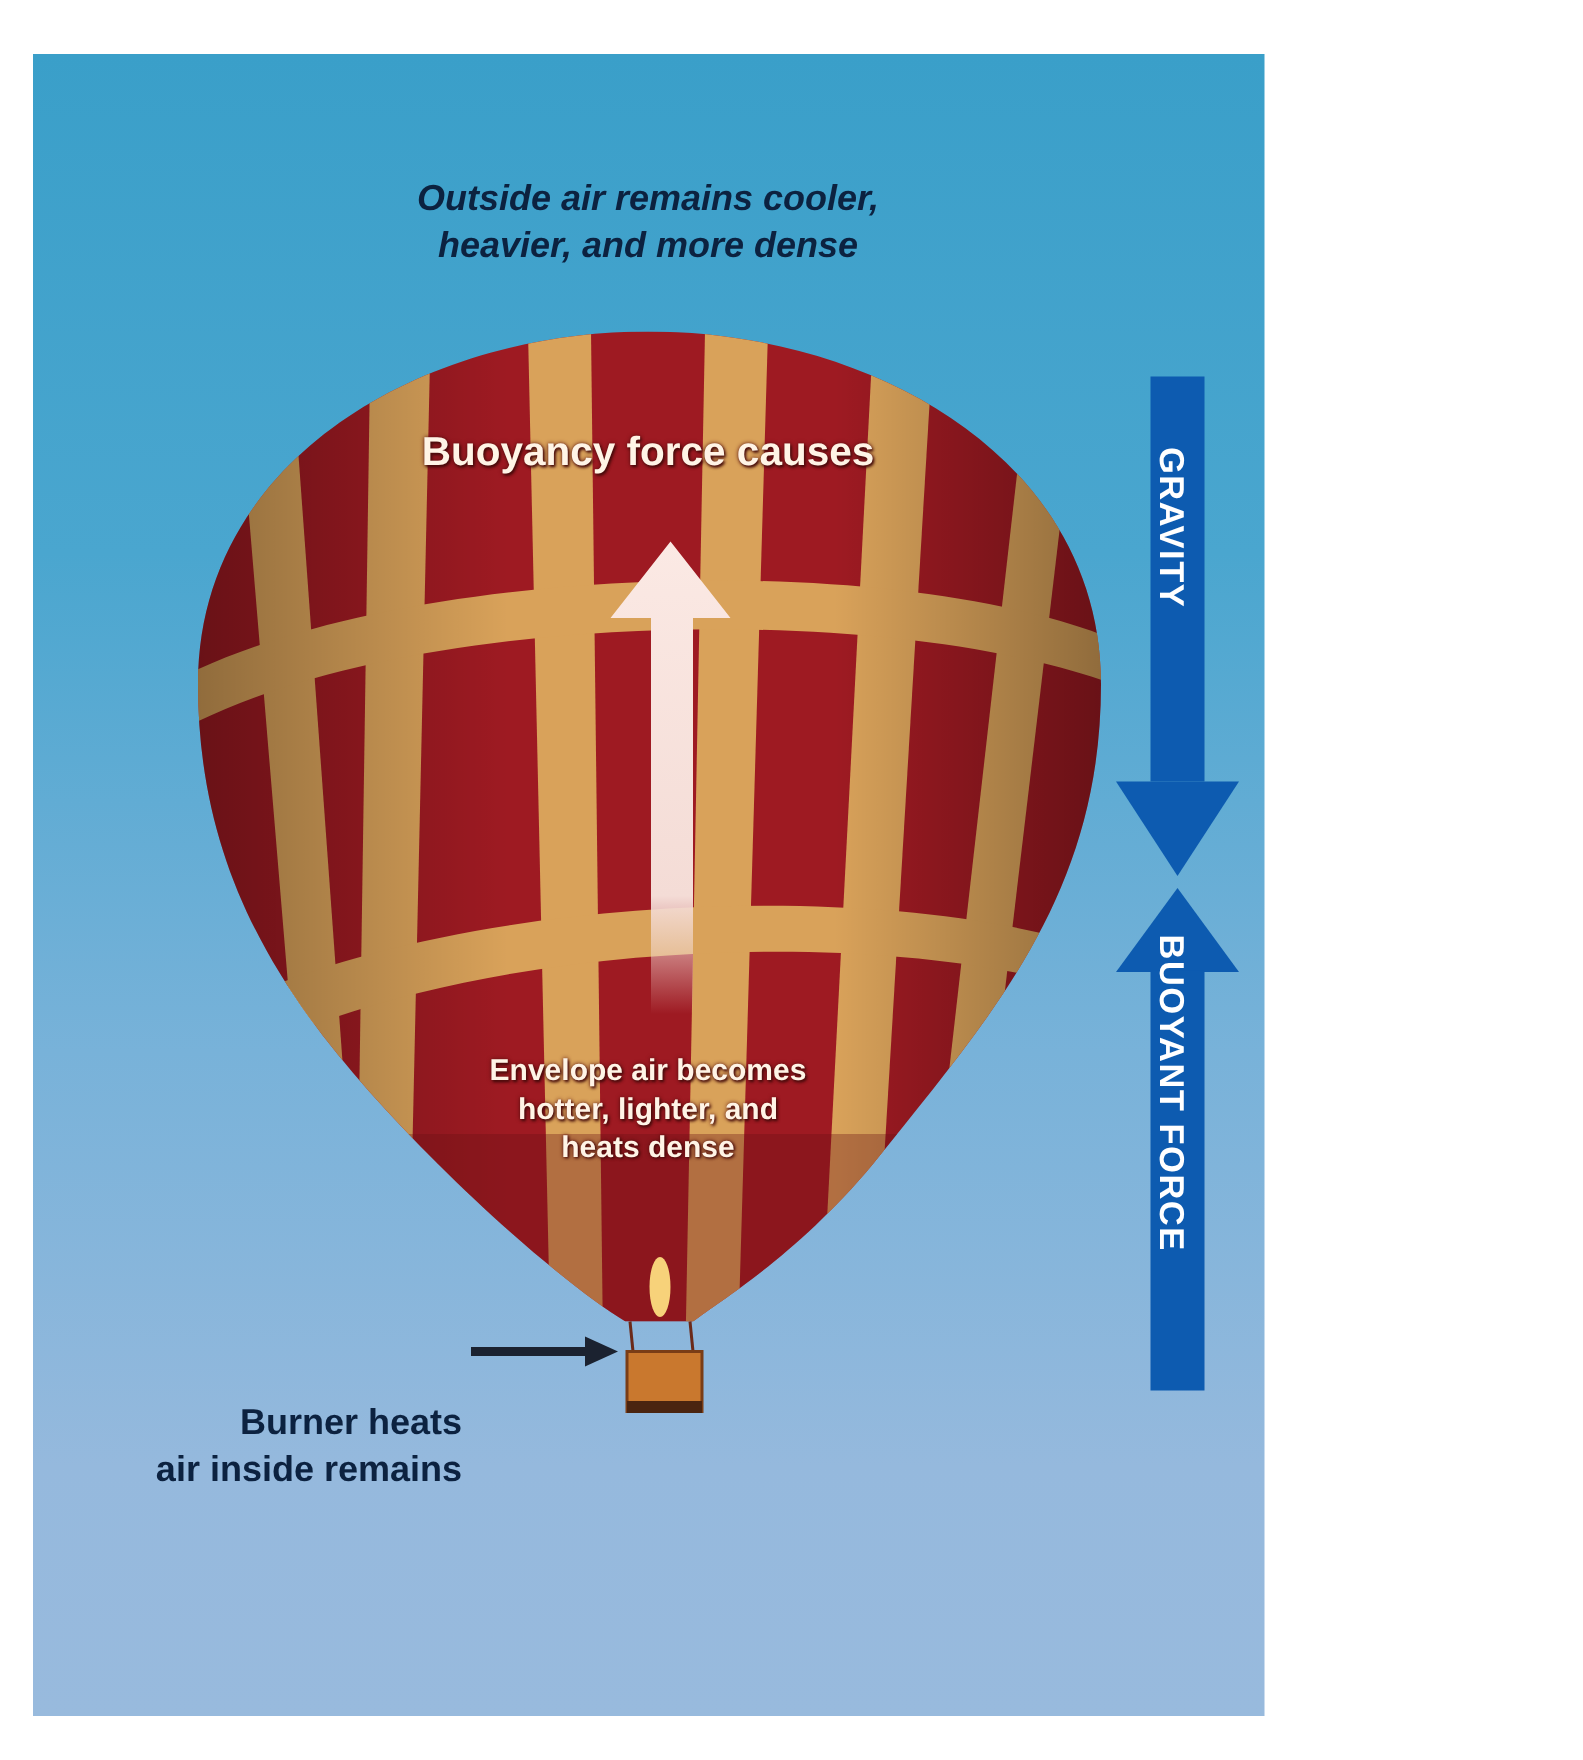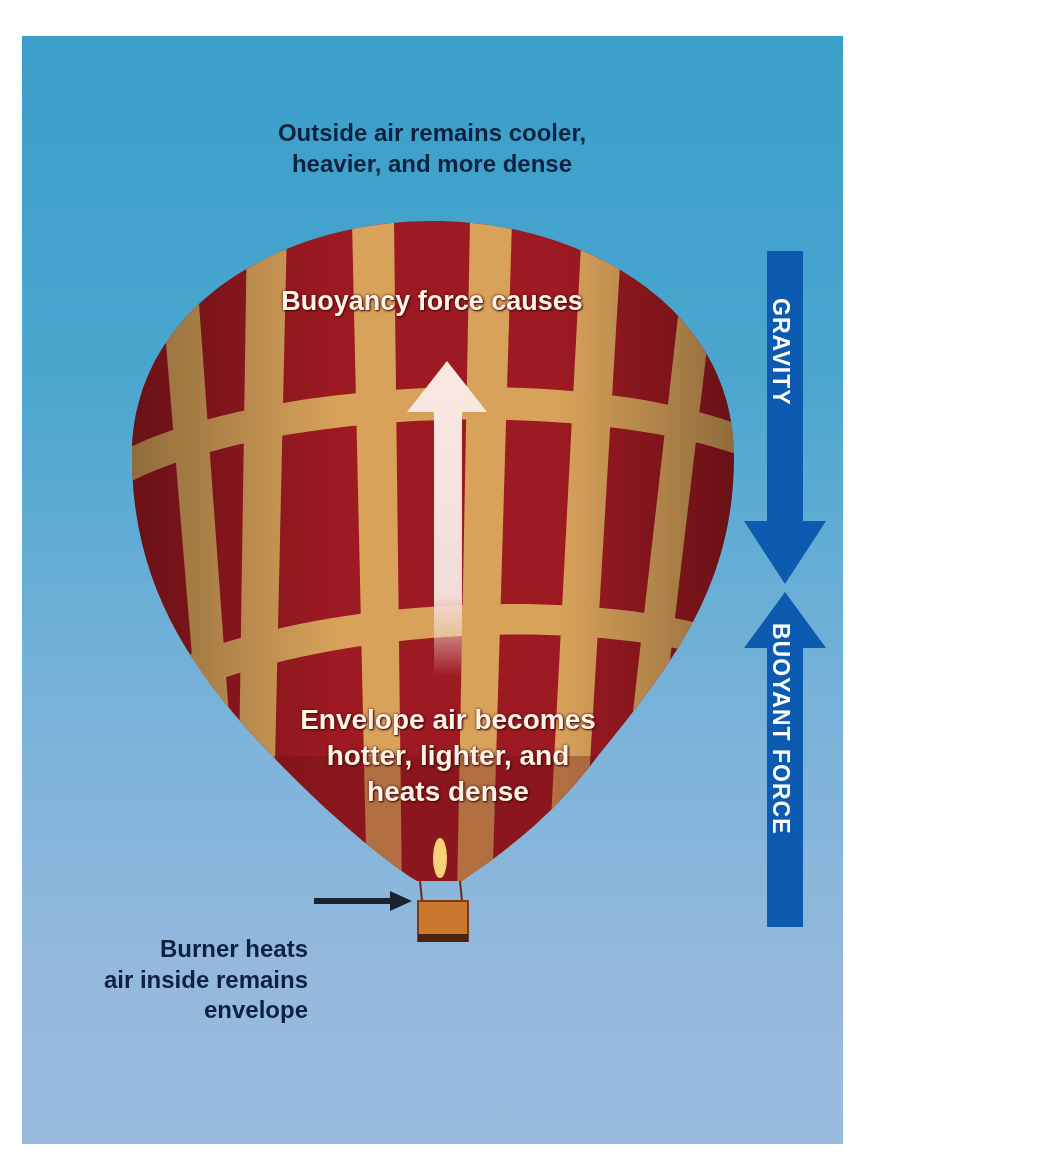--- a/index.html
+++ b/index.html
@@ -1,22 +1,22 @@
 <!DOCTYPE html>
 <html><head>
 <meta charset="utf-8">
 <style>
   html,body{margin:0;padding:0;background:#ffffff;}
   body{width:1055px;height:1173px;position:relative;overflow:hidden;font-family:"Liberation Sans",sans-serif;}
   #panel{position:absolute;left:22px;top:36px;width:821px;height:1108px;
     background:linear-gradient(180deg,#3a9fc9 0%,#4aa6cf 30%,#78b2d9 60%,#95b9dd 85%,#98badd 100%);overflow:hidden;}
   .lbl{position:absolute;font-weight:bold;text-align:center;line-height:1.28;}
-  #outside{left:170px;top:82px;width:480px;font-size:24px;color:#0c2240;}
+  #outside{left:170px;top:82px;width:480px;font-size:24px;color:#0c2240;font-style:italic;}
   #buoyancy{left:195px;top:248px;width:430px;font-size:27px;color:#fff4e6;text-shadow:0 0 3px #5a1010,1px 1px 2px #3a0808;}
-  #envelope{left:236px;top:666px;width:380px;font-size:28px;color:#fff4e6;text-shadow:0 0 3px #5a1010,1px 1px 2px #3a0808;}
+  #envelope{left:220px;top:666px;width:380px;font-size:20px;color:#fff4e6;text-shadow:0 0 3px #5a1010,1px 1px 2px #3a0808;}
   #burner{left:0px;top:850px;width:286px;font-size:24px;color:#0c2240;text-align:right;margin-top:48px;}
   svg{position:absolute;left:0;top:0;}
   .vtext{position:absolute;font-weight:bold;color:#ffffff;font-size:23px;letter-spacing:1px;
     transform-origin:0 0;transform:rotate(90deg);white-space:nowrap;}
   #gravity-text{left:772px;top:262px;}
   #buoyant-text{left:772px;top:587px;}
 </style>
 </head>
 <body>
 
@@ -99,18 +99,17 @@
 
   <div class="lbl" id="envelope">
     <div>Envelope air becomes</div>
     <div>hotter, lighter, and</div>
     <div>heats dense</div>
   </div>
 
   <div class="lbl" id="burner">
     <div>Burner heats</div>
     <div>air inside remains</div>
-    <div>envelope</div>
   </div>
 
   <div class="vtext" id="gravity-text">GRAVITY</div>
   <div class="vtext" id="buoyant-text">BUOYANT FORCE</div>
 </div>
 
 </body></html>

